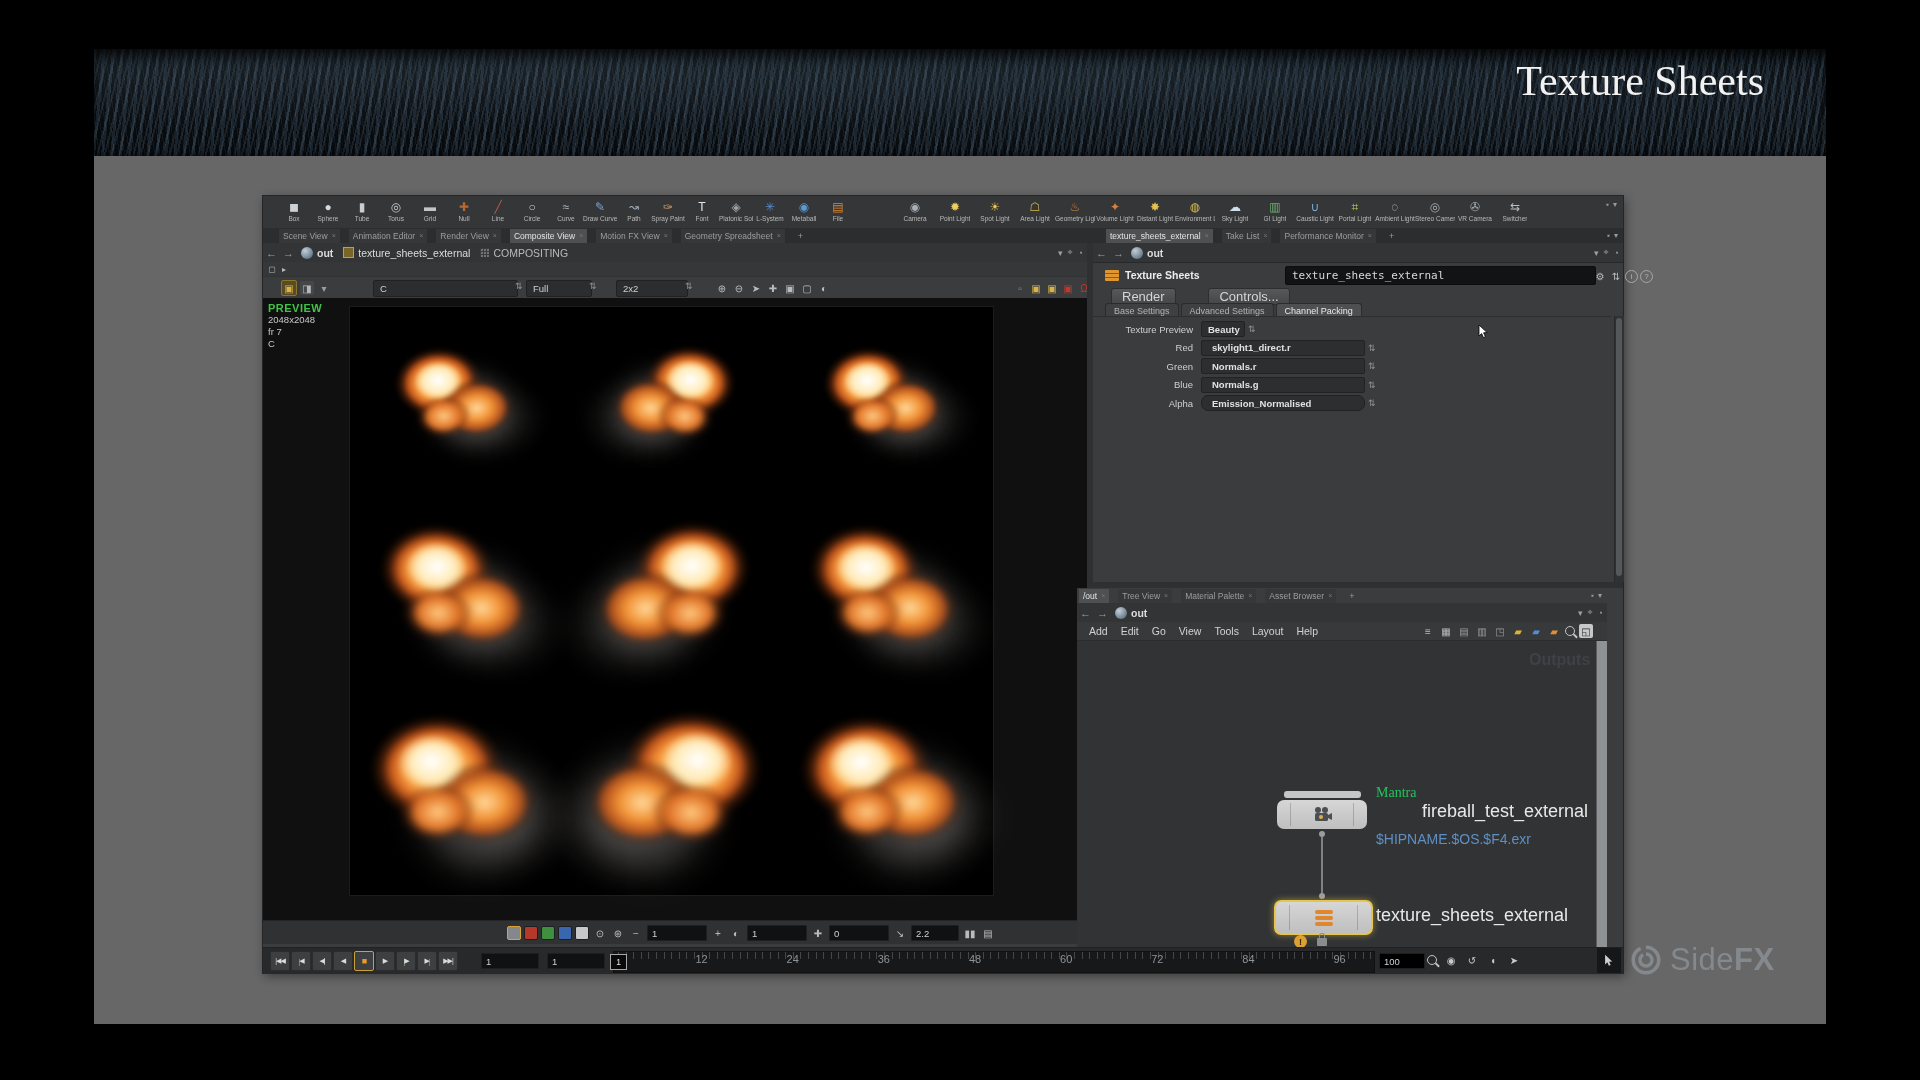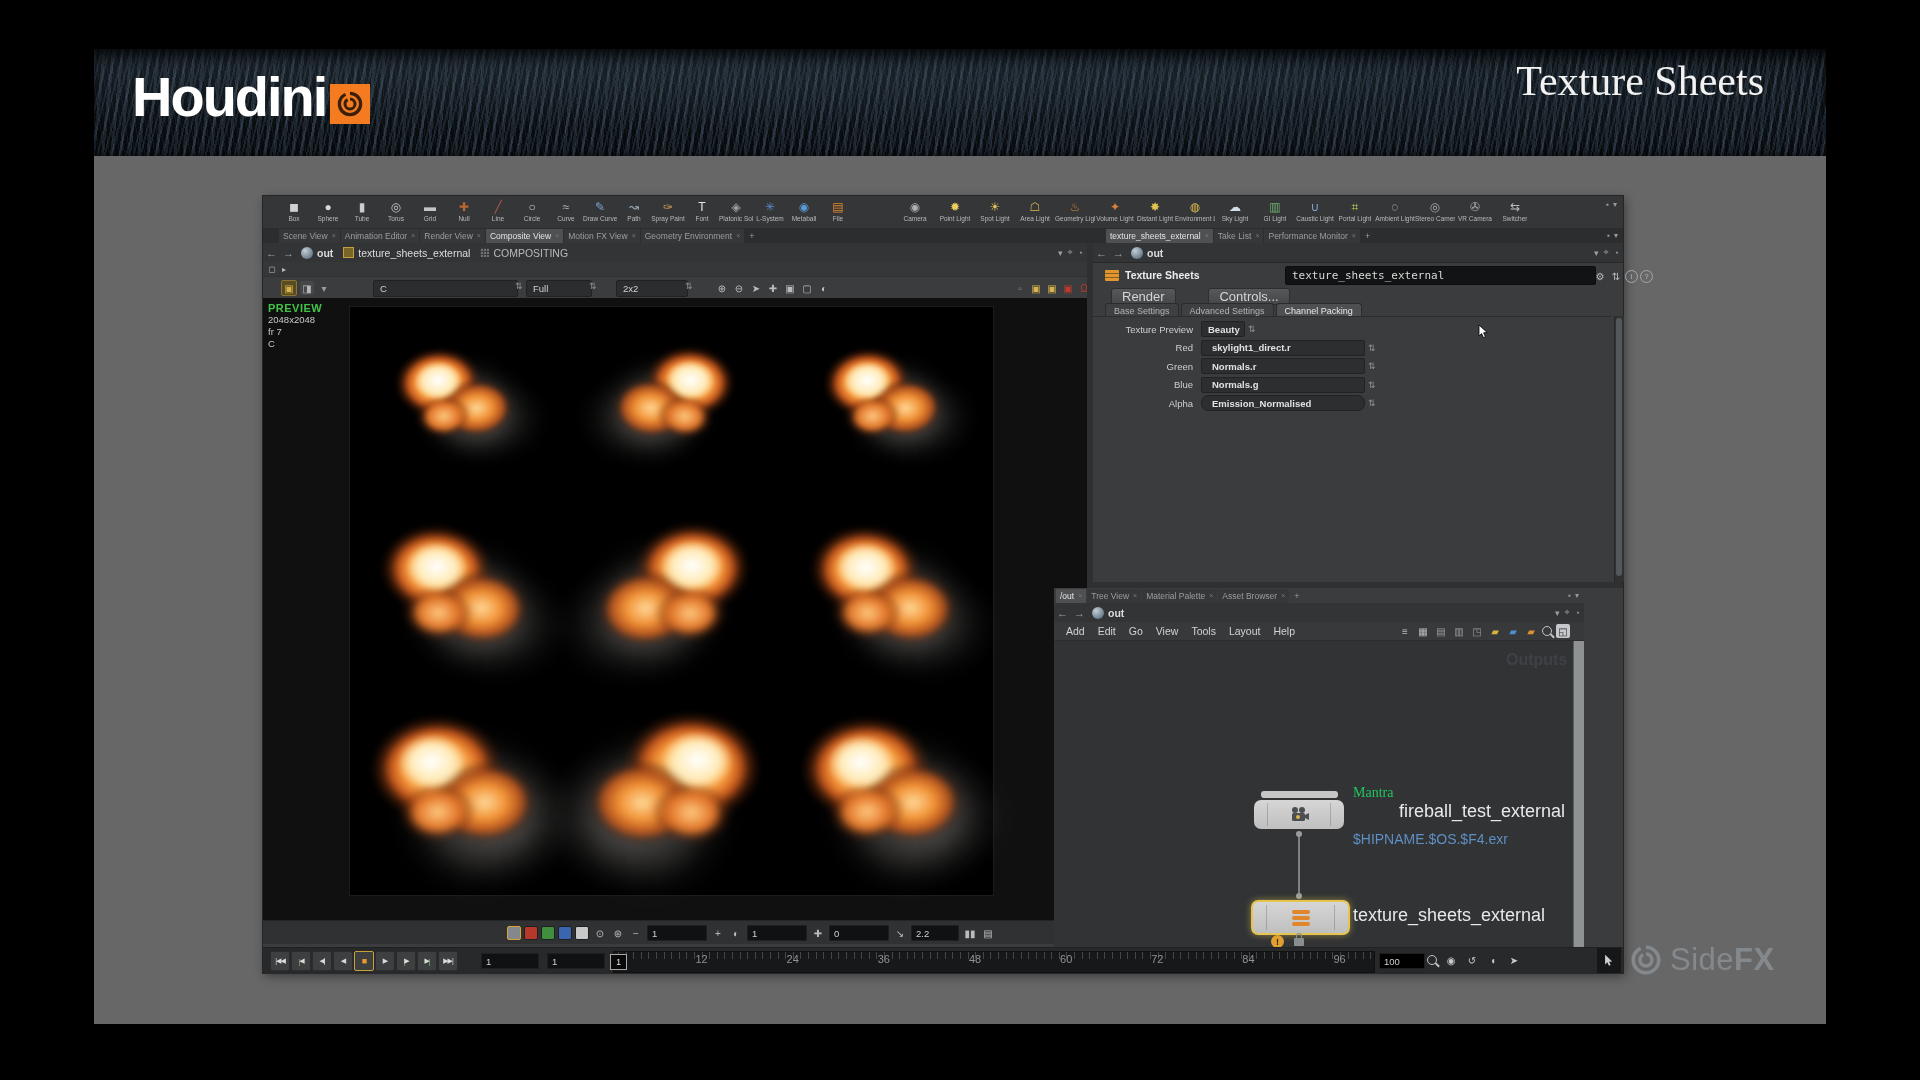--- a/index.html
+++ b/index.html
@@ -27,21 +27,21 @@
   
   #shelfRow{left:0;top:0;width:1360px;height:32px;background:#343638;border-bottom:1px solid #272929;display:block;}
   .toolgrp{position:absolute;top:1px;height:30px;display:flex;}
   .tool{width:34px;height:30px;display:flex;flex-direction:column;align-items:center;justify-content:center;cursor:default;}
   .toolgrp.wide .tool{width:40px;}
   .ticon{font-size:12px;line-height:13px;height:14px;}
   .tlabel{font-size:6.5px;color:#b9b9b9;white-space:nowrap;overflow:hidden;max-width:100%;line-height:8px;}
   .corner{position:absolute;display:flex;gap:4px;color:#9a9a9a;font-size:8px;align-items:center;}
   
   #tabRow{left:0;top:32px;width:1360px;height:15px;background:#2b2d2f;border-bottom:1px solid #242628;}
-  .tabgrp{position:absolute;top:0;height:15px;display:flex;align-items:center;}
+  .tabgrp{position:absolute;top:0;height:15px;display:flex;align-items:center;gap:8px;}
   .ptab{display:flex;align-items:center;height:14px;padding:0 4px;margin-right:1px;background:#353739;color:#9d9d9d;font-size:8.5px;white-space:nowrap;}
   .ptab.active{background:#4e5052;color:#e3e3e3;}
   .ptab .tx{margin-left:4px;font-size:7px;color:#777;}
   .tplus{margin-left:4px;color:#9a9a9a;font-size:9px;}
   
   .pathbar{background:#323436;border-bottom:1px solid #262829;display:flex;align-items:center;}
   .nav{color:#9aa0a4;font-size:11px;margin:0 3px;}
   .globe{width:12px;height:12px;border-radius:50%;background:radial-gradient(circle at 35% 32%,#c3ced6,#66798a 75%);margin:0 4px;}
   .ptext{color:#dcdcdc;font-size:10.5px;margin-right:6px;}
   .boxic{width:9px;height:9px;border:1px solid #c59f3e;background:#7a6426;margin:0 4px;}
@@ -90,21 +90,21 @@
   #ruler{position:absolute;left:350px;top:3px;width:760px;height:20px;background:#17181a;border:1px solid #111;
     background-image:repeating-linear-gradient(90deg,rgba(190,190,190,.28) 0 1px,transparent 1px 7.6px);
     background-position:4px 0;background-size:100% 7px;background-repeat:repeat-x;}
   .rlabel{position:absolute;top:1px;color:#8f9397;font-size:11px;transform:translateX(-50%);}
   #playhead{position:absolute;left:-4px;top:2px;width:15px;height:14px;background:#0a0a0a;border:1px solid #a8a8a8;color:#e8e8e8;
     font-size:8.5px;display:flex;align-items:center;justify-content:center;}
   
   .vsplit{left:824px;top:47px;width:6px;height:704px;background:#2e3032;}
   #ppane{left:830px;top:47px;width:530px;height:339px;background:#3a3c3e;}
   .hsplit{left:830px;top:386px;width:530px;height:6px;background:#2e3032;}
-  #npane{left:791px;top:392px;width:530px;height:359px;background:#3a3c3e;}
+  #npane{left:814px;top:392px;width:530px;height:359px;background:#3a3c3e;}
   .nodehdr{position:absolute;left:0;top:23px;width:530px;height:18px;display:flex;align-items:center;}
   .nodetype-ic{width:14px;height:11px;margin:0 6px 0 12px;background:repeating-linear-gradient(180deg,#e0952e 0 3px,#8a5c1c 3px 4px);border-radius:1px;}
   .nodetype{font-weight:bold;color:#ececec;font-size:10.5px;margin-right:8px;white-space:nowrap;}
   .namefld{position:absolute;left:192px;top:0;width:303px;height:17px;background:#121314;border:1px solid #0c0d0e;border-radius:2px;
     color:#d8d8d8;font-family:"DejaVu Sans Mono",monospace;font-size:11px;display:flex;align-items:center;padding-left:6px;}
   .btn{height:15px;background:linear-gradient(#565859,#454748);border:1px solid #2c2e30;border-radius:3px;color:#d5d5d5;
     font-size:13px;display:inline-flex;align-items:center;padding:0 10px;}
   .ftab{height:13px;background:#3e4042;border:1px solid #2a2c2e;border-bottom:none;border-radius:3px 3px 0 0;color:#b3b3b3;
     font-size:9px;display:inline-flex;align-items:center;padding:0 8px;margin-right:2px;}
   .ftab.active{background:#4d4f51;color:#e8e8e8;}
@@ -138,29 +138,20 @@
   .sidefx .txt{font-size:31px;letter-spacing:.5px;}
   .sidefx b{font-weight:bold;}
 </style>
 </head>
 <body>
 
 <div class="stage">
   <div class="slide">
 
     <div class="hero">
-      <div class="houdini-logo">
-        <span class="word">Houdini</span>
-        <span class="logo-box">
-          <svg width="30" height="30" viewBox="0 0 24 24">
-              <path d="M12 3.5c4.7 0 8.5 3.8 8.5 8.5s-3.8 8.5-8.5 8.5-8.5-3.8-8.5-8.5c0-3.4 2-6.3 4.9-7.7" fill="none" stroke="#3a2008" stroke-width="2.6"></path>
-              <path d="M12 8c2.2 0 4 1.8 4 4s-1.8 4-4 4-4-1.8-4-4c0-1.5.8-2.8 2.1-3.5" fill="none" stroke="#3a2008" stroke-width="2.4"></path>
-            </svg>
-        </span>
-      </div>
       <div class="slide-title">Texture Sheets</div>
     </div>
 
     <div class="app">
 
       <div class="abs" id="shelfRow">
         <div class="toolgrp" id="toolsL" style="left:14px;">
             <div class="tool">
               <span class="ticon" style="color: rgb(205, 210, 214);">◼</span>
               <span class="tlabel">Box</span>
@@ -318,21 +309,21 @@
             </div>
             <div class="ptab active">
               <span>Composite View</span>
               <span class="tx">×</span>
             </div>
             <div class="ptab">
               <span>Motion FX View</span>
               <span class="tx">×</span>
             </div>
             <div class="ptab">
-              <span>Geometry Environment</span>
+              <span>Geometry Spreadsheet</span>
               <span class="tx">×</span>
             </div>
             <span class="tplus">+</span>
           </div>
         <div class="tabgrp" id="tabRowR" style="left:843px;">
             <div class="ptab active">
               <span>texture_sheets_external</span>
               <span class="tx">×</span>
             </div>
             <div class="ptab">

